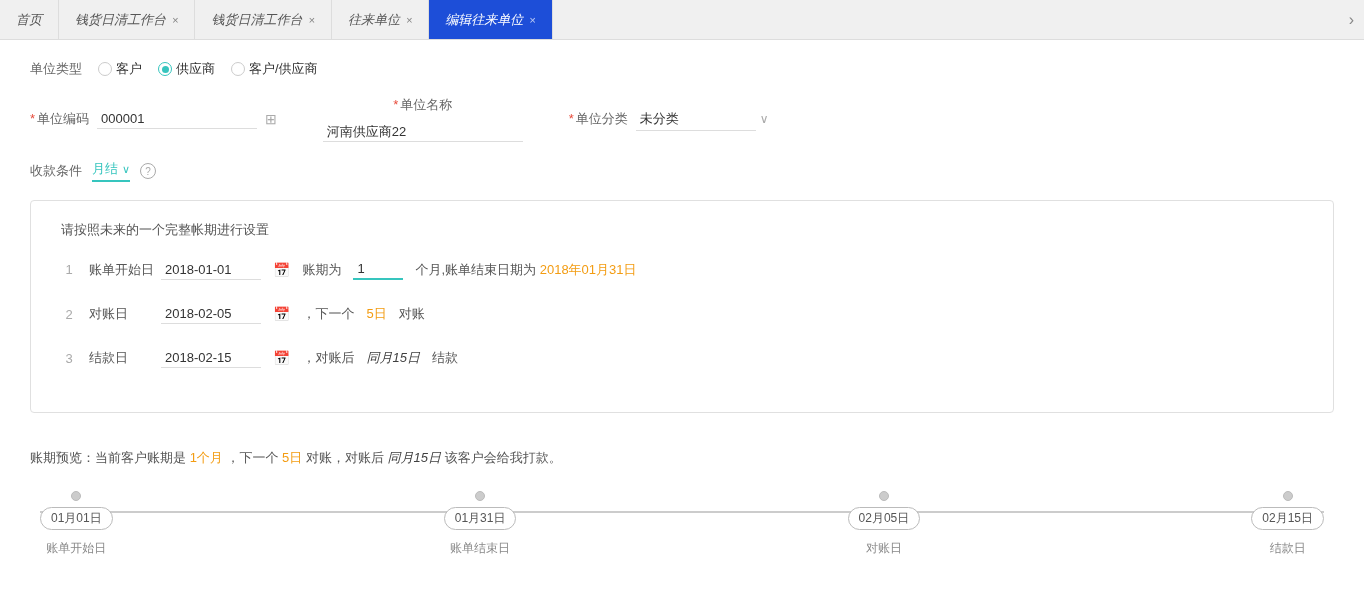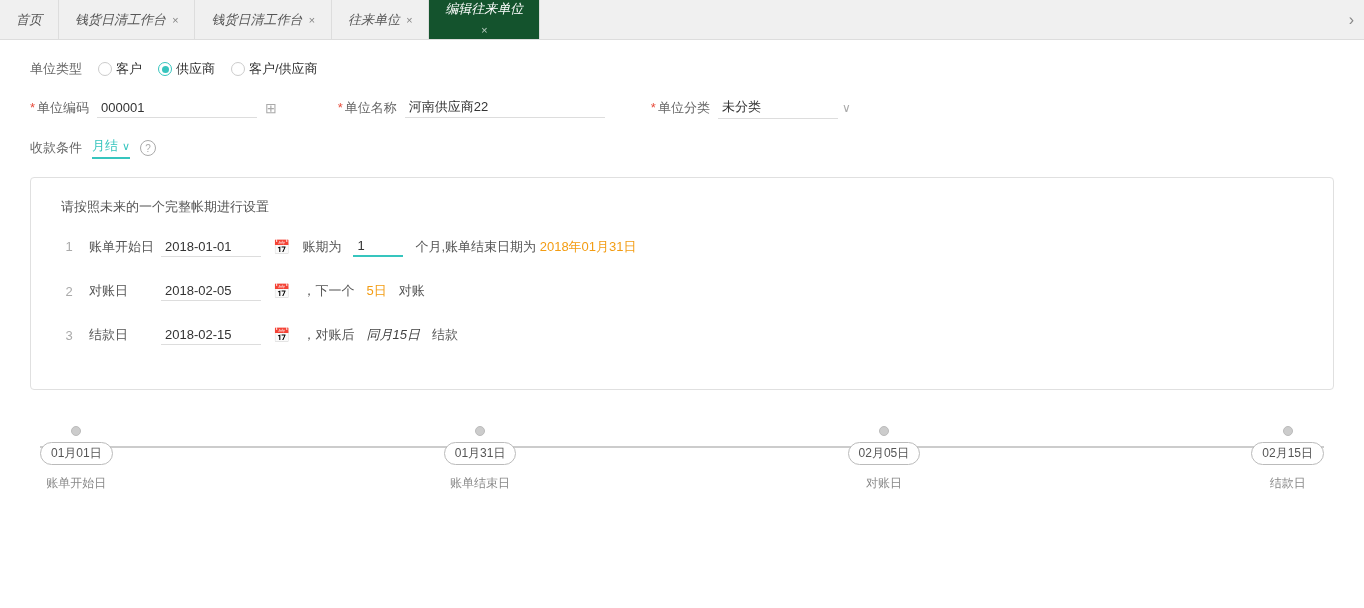--- a/index.html
+++ b/index.html
@@ -20,23 +20,22 @@
       cursor: pointer;
       font-size: 13px;
       color: #555;
       border-right: 1px solid #ddd;
       gap: 6px;
       white-space: nowrap;
       background: #f0f0f0;
       font-style: italic;
     }
     .tab-item.active {
-      background: #14532d;
+      background: #1d4ed8;
       color: #fff;
-      flex-direction: column;
     }
     .tab-close {
       font-size: 11px;
       color: inherit;
       opacity: 0.7;
       cursor: pointer;
     }
     .tab-arrow {
       margin-left: auto;
       display: flex;
@@ -344,21 +343,21 @@
   </div>
 
   <div class="form-row">
     <div class="field-group">
       <span class="form-label">
         <span class="required-star">*</span><span>单位编码</span>
       </span>
       <input type="text" class="text-input" value="000001" style="">
       <span class="input-icon">⊞</span>
     </div>
-    <div class="field-group" style="margin-left: 45px;">
+    <div class="field-group" style="margin-left: 30px; flex-direction: column;">
       <span class="form-label">
         <span class="required-star">*</span><span>单位名称</span>
       </span>
       <input type="text" class="text-input" style="width: 200px;" value="河南供应商22">
     </div>
     <div class="field-group" style="margin-left: 30px;">
       <span class="form-label">
         <span class="required-star">*</span><span>单位分类</span>
       </span>
       <div class="select-group">
@@ -407,20 +406,29 @@
       <span class="row-number">3</span>
       <span class="row-label">结款日</span>
       <input type="text" class="date-input" value="2018-02-15" style="">
       <span class="cal-icon">📅</span>
       <span class="row-text">，对账后</span>
       <span class="highlight-teal">同月15日</span>
       <span class="row-text">结款</span>
     </div>
   </div>
 
+  <div class="preview-text">
+    <span>账期预览：当前客户账期是</span>
+    <span class="highlight-orange">1个月</span>
+    <span>，下一个</span>
+    <span class="highlight-orange">5日</span>
+    <span>对账，对账后</span>
+    <span class="highlight-teal">同月15日</span>
+    <span>该客户会给我打款。</span>
+  </div>
 
   <div style="position: relative; padding: 0 10px;">
     <div class="timeline-line"></div>
     <div class="timeline-items">
       <div class="timeline-item">
         <div class="timeline-dot"></div>
         <div class="timeline-tag">01月01日</div>
         <div class="timeline-label">账单开始日</div>
       </div>
       <div class="timeline-item">

